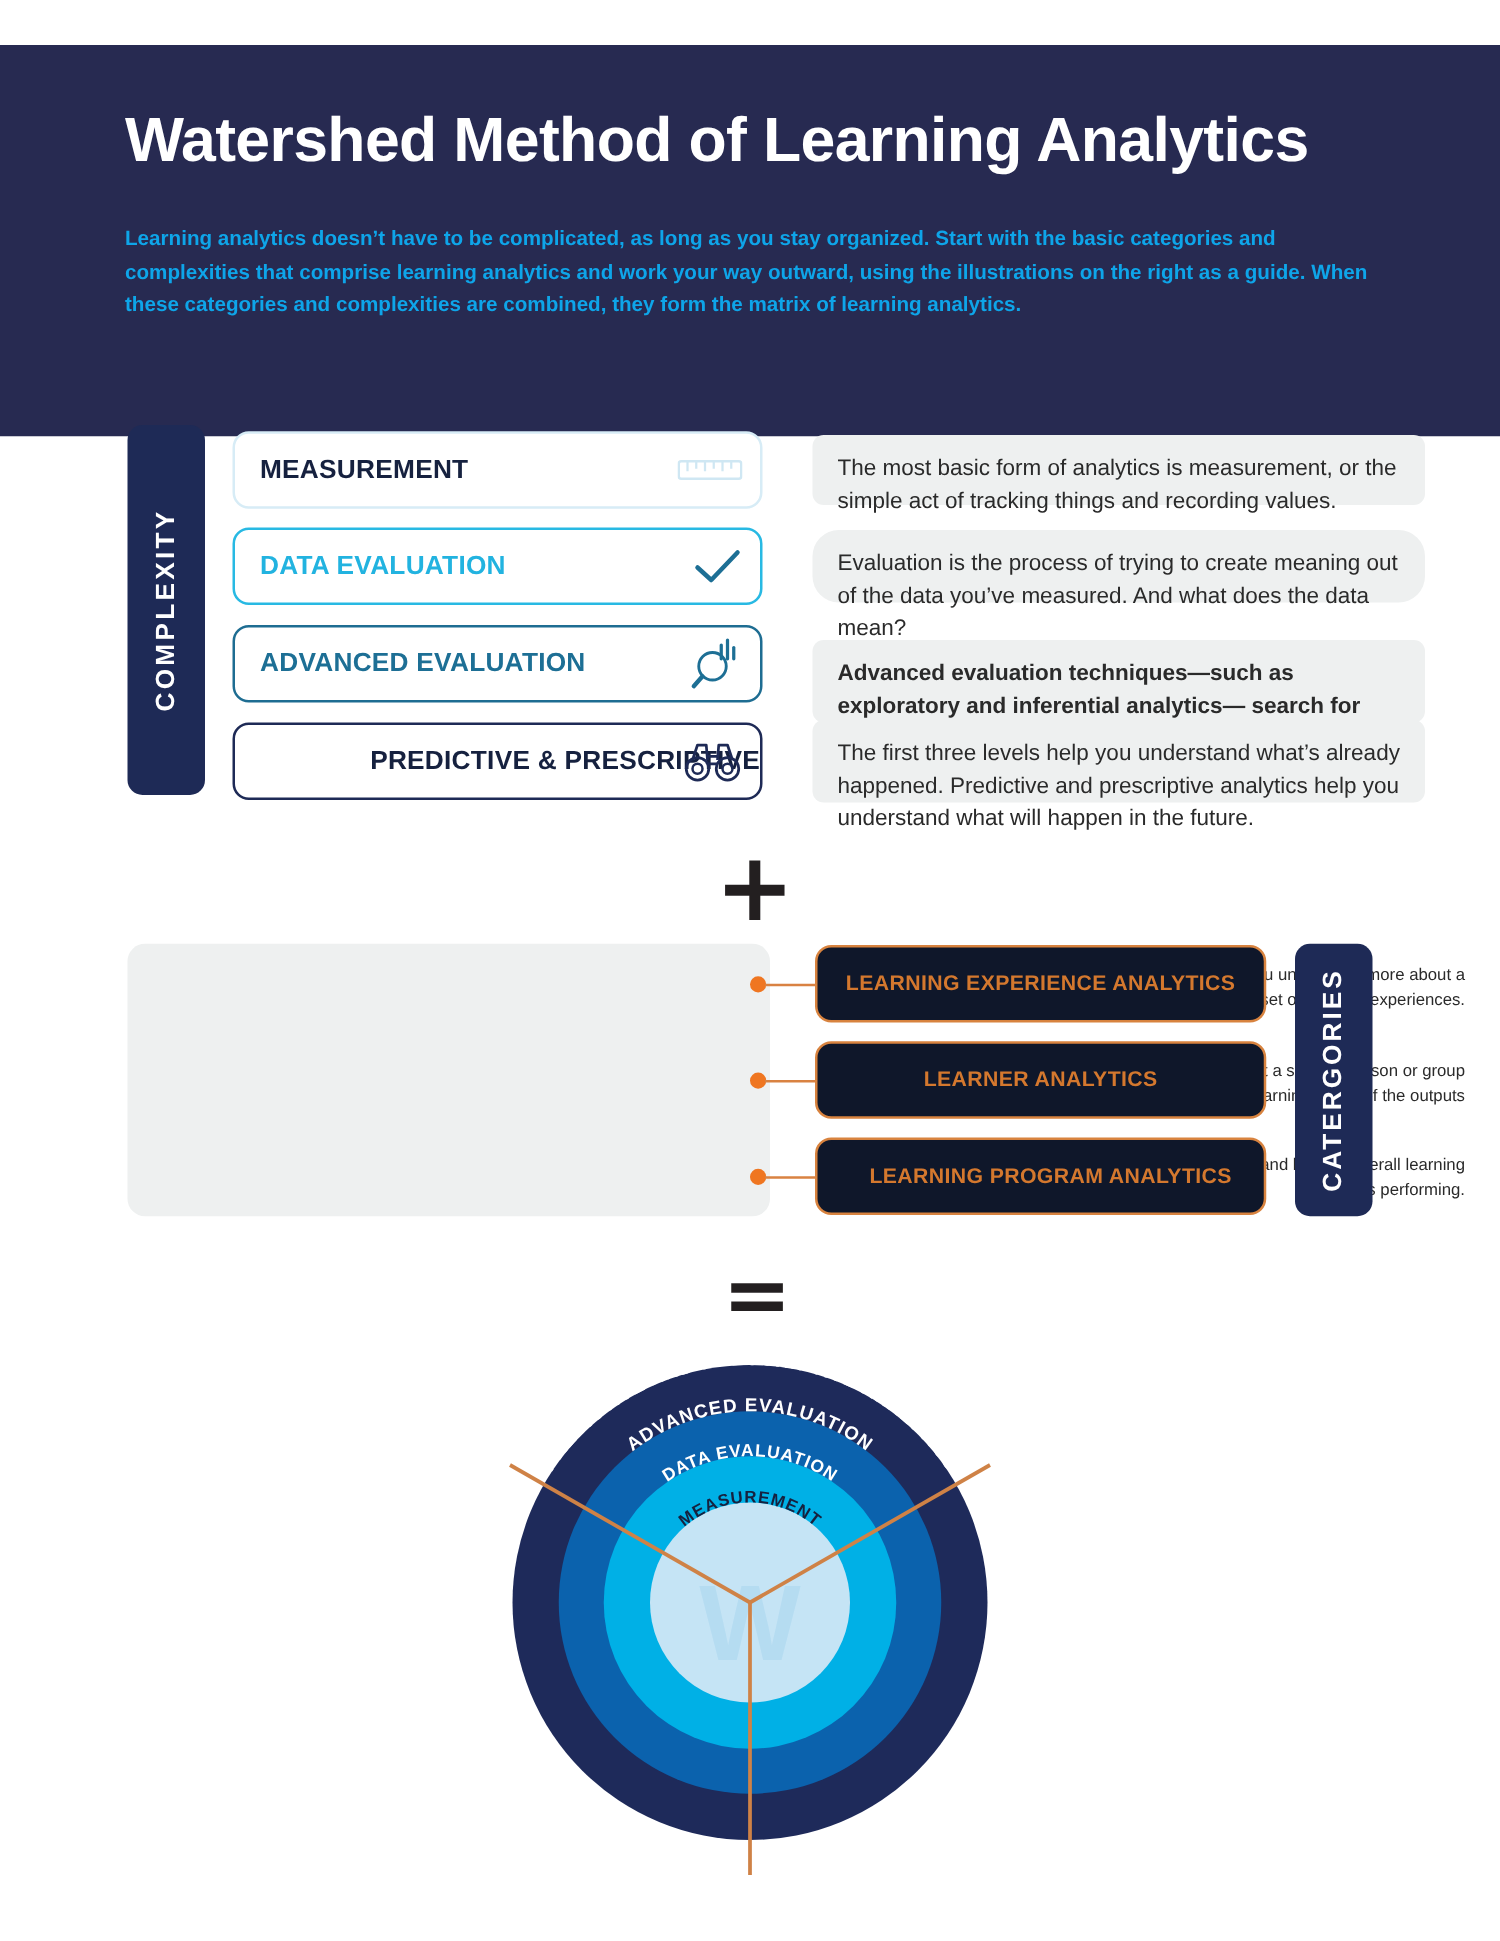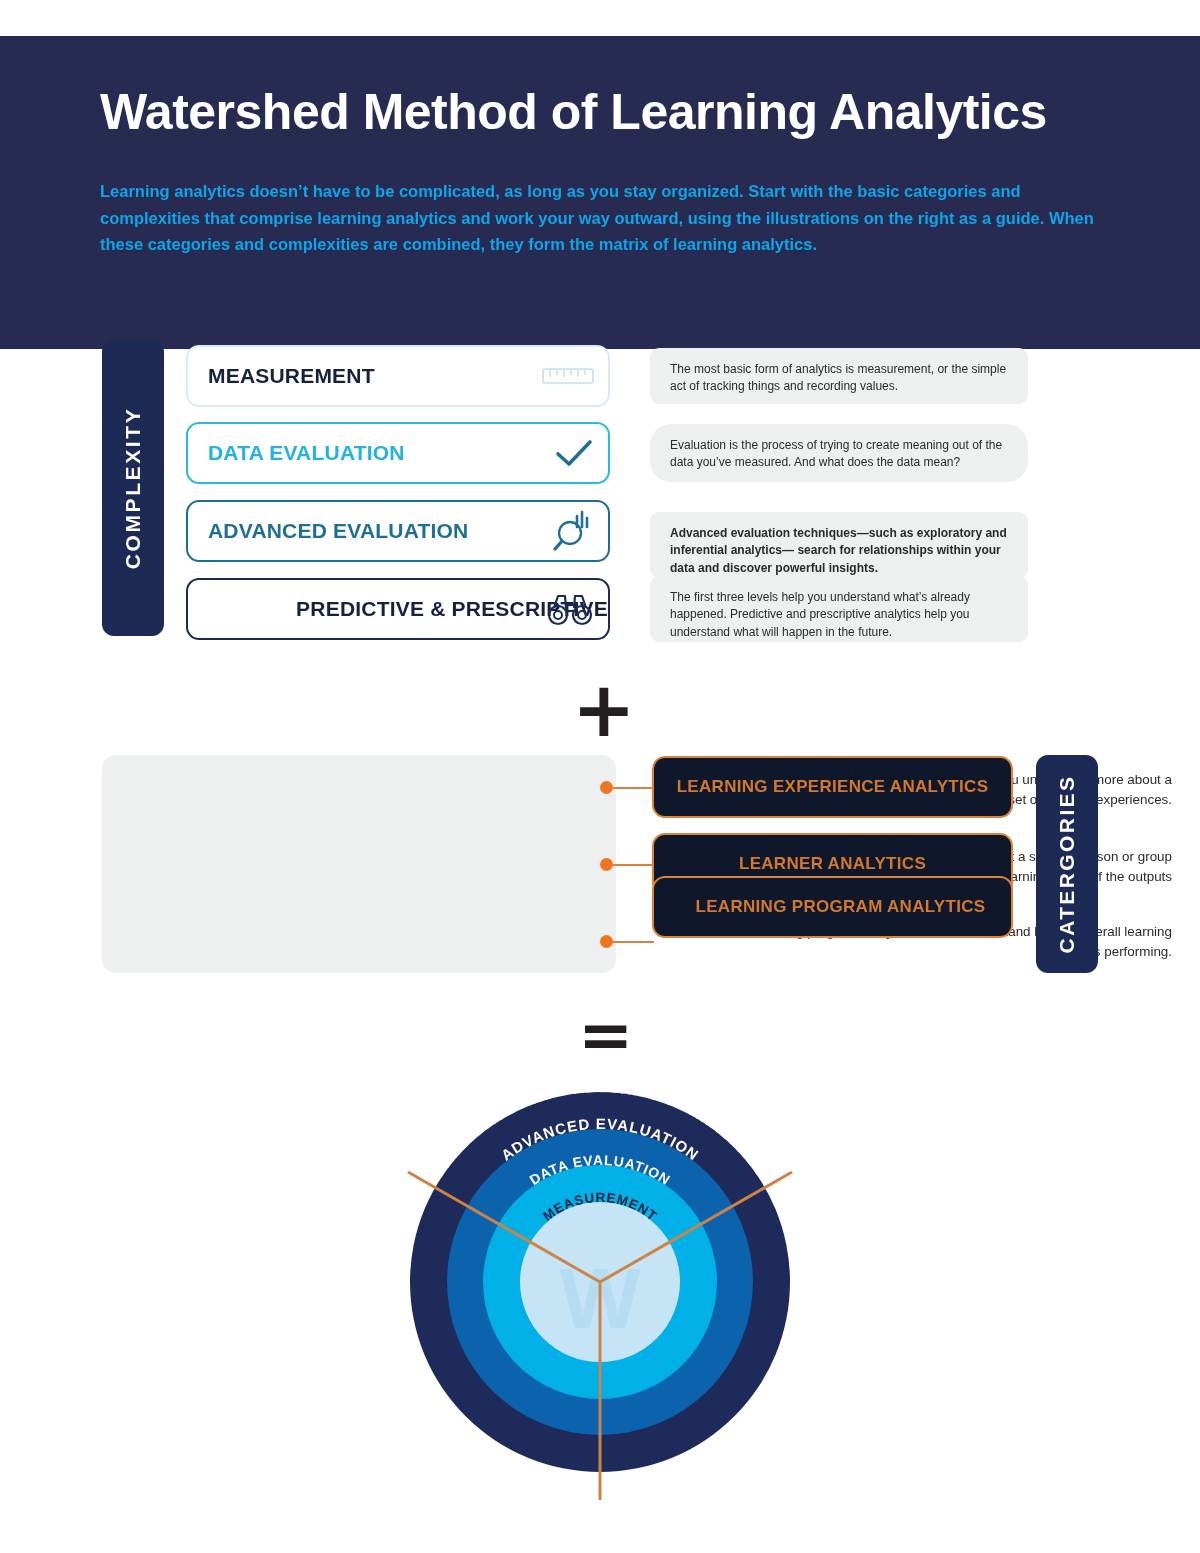--- a/index.html
+++ b/index.html
@@ -54,23 +54,23 @@
   .cx-0 { top: 345px; border: 2.5px solid #d7ecf6; }
   .cx-0 .cx-label { color: #16213f; }
   .cx-1 { top: 422px; border: 2.5px solid #28b9e3; }
   .cx-1 .cx-label { color: #22b3e0; }
   .cx-2 { top: 500px; border: 2.5px solid #1e6d92; }
   .cx-2 .cx-label { color: #1d6f95; }
   .cx-3 { top: 578px; border: 2.5px solid #1e2a56; justify-content: flex-end; }
   .cx-3 .cx-label { color: #16213f; }
 
   .desc-box {
-    position: absolute; left: 650px; width: 378px;
+    position: absolute; left: 650px; width: 490px;
     background: #eef0f0; border-radius: 9px;
-    padding: 13px 20px; font-size: 12px; color: #2a2a2a; line-height: 1.45;
+    padding: 13px 20px; font-size: 18px; color: #2a2a2a; line-height: 1.45;
   }
   .d0 { top: 348px; height: 56px; }
   .d1 { top: 424px; height: 58px; border-radius: 21px; }
   .d2 { top: 512px; height: 66px; font-weight: bold; }
   .d3 { top: 576px; height: 66px; }
 
   
   .op-plus {
     position: absolute; left: 572px; top: 672px;
     font-size: 76px; font-weight: bold; color: #231f20;
@@ -104,21 +104,21 @@
   }
 
   .cat-box {
     position: absolute; left: 652px; width: 361px; height: 62px;
     background: #0f172a; border: 2px solid #d8833f; border-radius: 13px;
     display: flex; align-items: center; justify-content: center;
     font-size: 17px; font-weight: bold; color: #d4782e; letter-spacing: 0.3px;
   }
   .cb0 { top: 756px; }
   .cb1 { top: 833px; }
-  .cb2 { top: 876px; padding-left: 16px; }
+  .cb2 { top: 910px; padding-left: 16px; }
 
   .cat-sidebar {
     position: absolute; left: 1036px; top: 755px; width: 62px; height: 218px;
     background: #1e2a56; border-radius: 12px;
   }
   .cat-sidebar span {
     position: absolute; left: 50%; top: 50%;
     transform: translate(-50%,-50%) rotate(-90deg);
     white-space: nowrap; color: #fff; font-size: 21px;
     font-weight: bold; letter-spacing: 2.4px;

